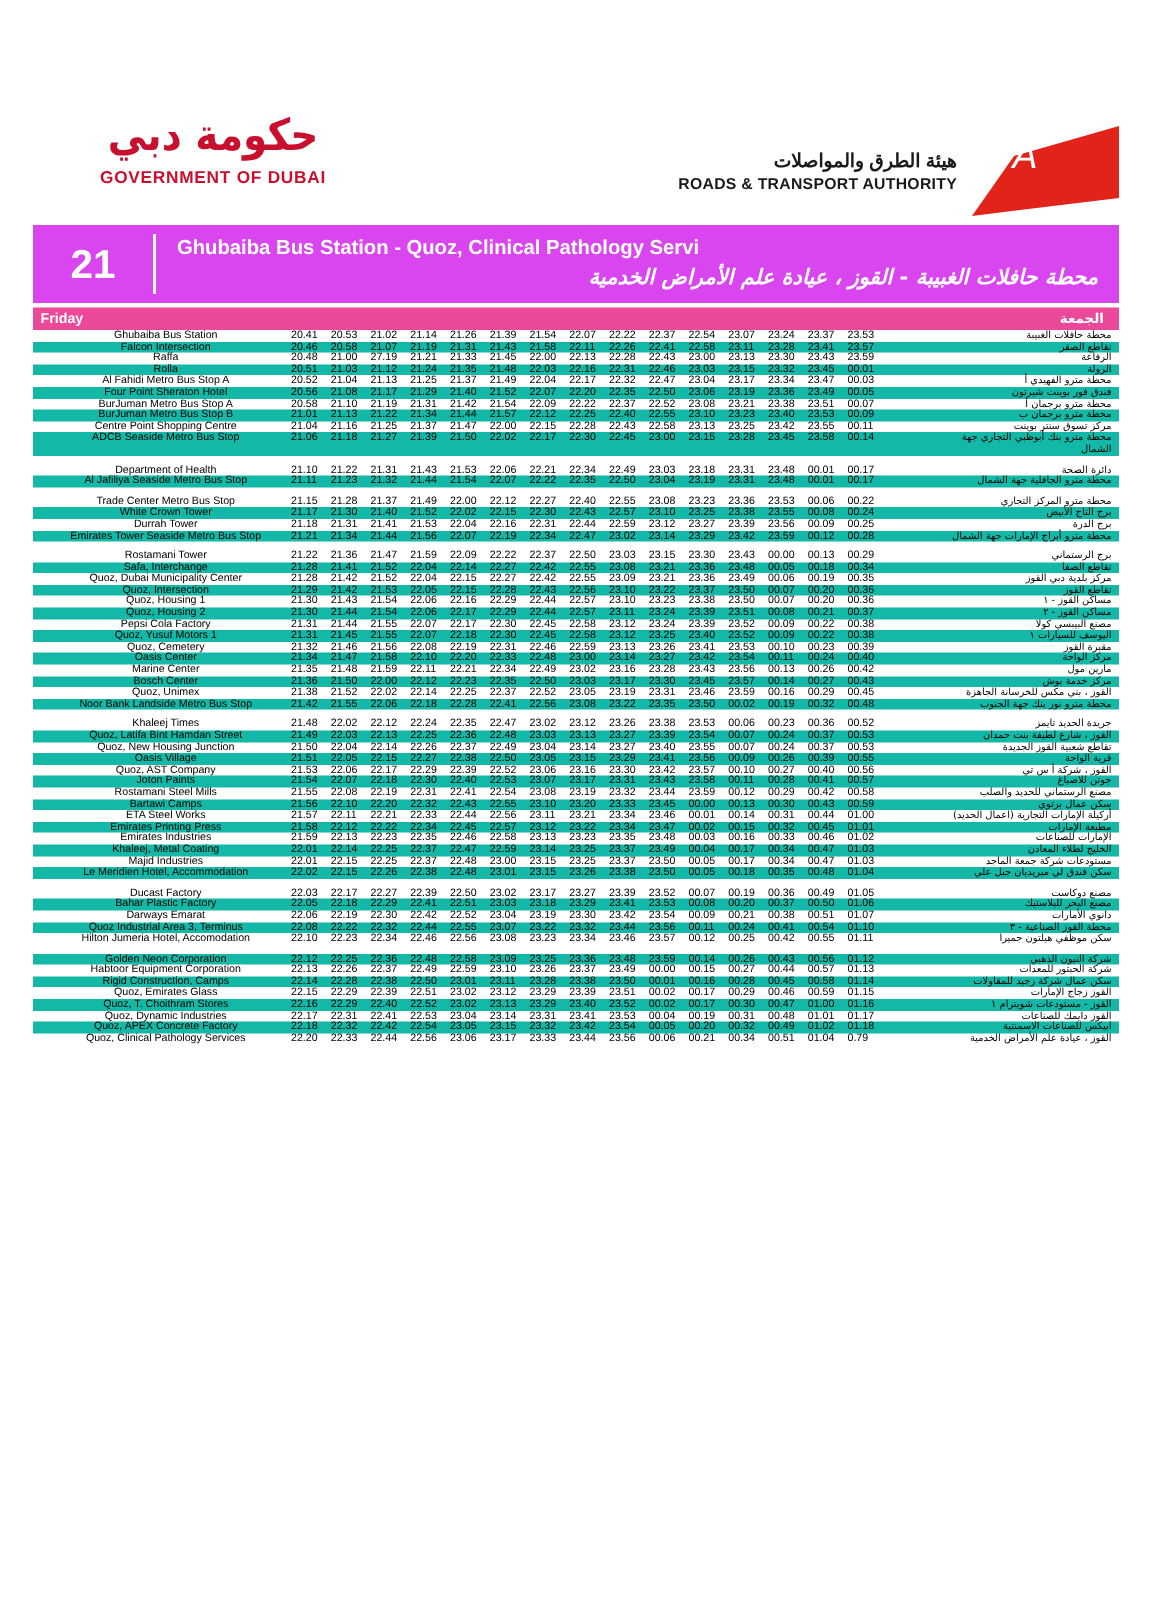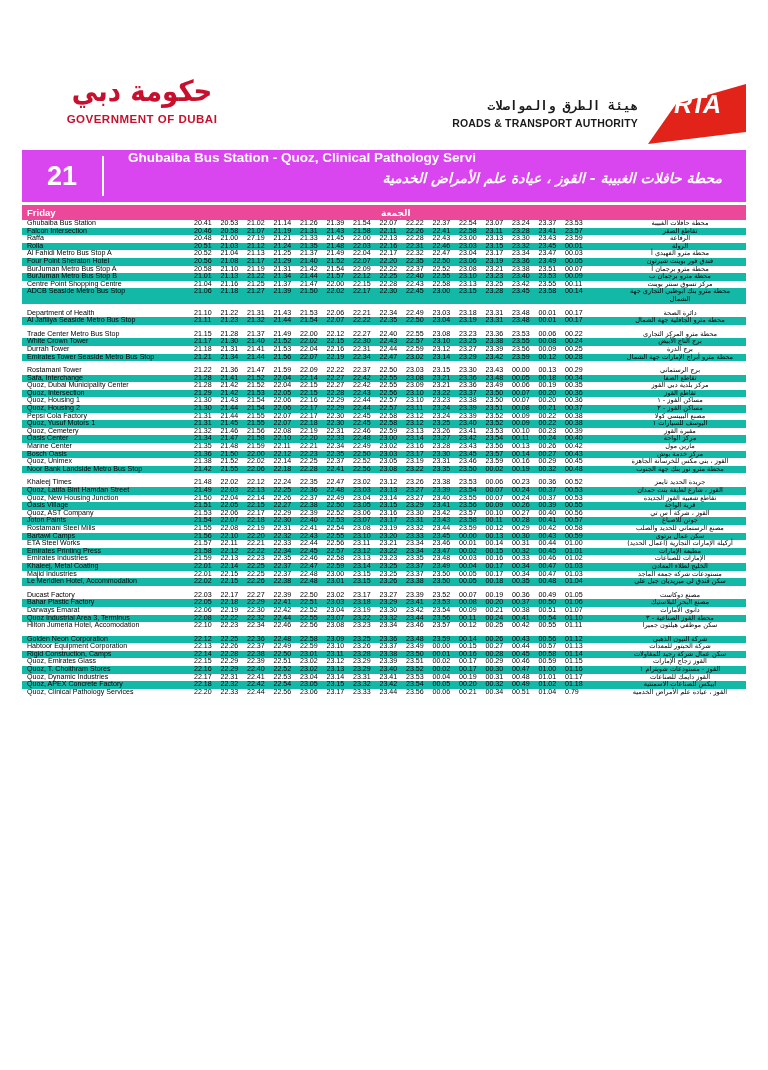--- a/index.html
+++ b/index.html
@@ -14,56 +14,56 @@
   .brandbar{display:flex;align-items:flex-start;justify-content:space-between;
             padding:78px 22px 0 42px;box-sizing:border-box;height:150px;}
   .gov{width:200px;text-align:center;}
   .gov-ar{color:#c8102e;font-size:26px;font-weight:bold;line-height:1;
           font-family:"DejaVu Sans",sans-serif;letter-spacing:0;
           transform:scaleY(1.12);}
   .gov-en{color:#c8102e;font-size:11.5px;font-weight:bold;letter-spacing:.5px;margin-top:9px;}
 
   .rta-wrap{display:flex;align-items:center;gap:8px;margin-top:6px;}
   .rta-text{text-align:right;line-height:1.25;}
-  .rta-ar{font-family:Liberation Mono, monospace;font-size:12.5px;color:#1a1a1a;
+  .rta-ar{font-family:Liberation Sans, sans-serif;font-size:12.5px;color:#1a1a1a;
           font-weight:bold;letter-spacing:1.2px;}
   .rta-en{font-size:10.5px;color:#1a1a1a;font-weight:bold;letter-spacing:.2px;margin-top:1px;}
   .rta-logo{position:relative;width:100px;height:62px;}
   .rta-logo svg{display:block;}
-  .rta-logo .lbl{position:absolute;left:28px;top:6px;color:#fff;font-size:25px;
-                 font-weight:bold;font-style:italic;letter-spacing:-1px;}
+  .rta-logo .lbl{position:absolute;left:0;top:6px;color:#fff;font-size:25px;
+                 font-weight:normal;font-style:italic;letter-spacing:-1px;}
 
   
   .routehead{margin:0 22px;display:flex;background:#d946ef;color:#fff;height:52px;}
   .routenum{width:80px;display:flex;align-items:center;justify-content:center;
             font-size:27px;font-weight:bold;}
   .routesep{width:2px;background:#fff;margin:6px 0;}
-  .routetitles{flex:1;display:flex;flex-direction:column;
-               padding:0 24px;}
+  .routetitles{flex:1;display:flex;flex-direction:column;justify-content:center;
+               padding:0 14px;}
   .route-en{font-size:13.5px;font-weight:bold;line-height:1.25;}
   .route-ar{font-size:14px;font-weight:bold;text-align:right;direction:rtl;
             font-family:"DejaVu Sans",sans-serif;margin-top:2px;line-height:1.3;font-style:italic;}
 
   
   .daybar{margin:3px 22px 0 22px;background:#ec4899;color:#fff;height:15px;
           display:flex;align-items:center;justify-content:space-between;
           padding:0 5px;box-sizing:border-box;font-size:9.5px;font-weight:bold;}
   .daybar .ar{font-family:"DejaVu Sans",sans-serif;direction:rtl;font-size:9px;}
 
   
   .tbl{margin:0 22px;width:724px;box-sizing:border-box;}
   .row{display:flex;align-items:flex-start;font-size:7.1px;line-height:7.6px;
        min-height:7.6px;}
   .row.alt{background:#14b8a6;}
   .row.gap{height:6px;min-height:6px;}
   .stop{width:172px;padding-left:5px;box-sizing:border-box;
-        white-space:normal;word-break:normal;}
+        white-space:normal;word-break:normal;text-align:center;}
   .times{width:425px;display:flex;box-sizing:border-box;}
   .t{width:26.5px;text-align:left;flex:0 0 26.5px;}
-  .ar{flex:1;text-align:center;direction:rtl;padding-right:5px;
+  .ar{flex:1;text-align:right;direction:rtl;padding-right:5px;
       font-family:"DejaVu Sans",sans-serif;font-size:6.6px;box-sizing:border-box;}
 </style>
 </head>
 <body>
 
 <div class="page">
 
   <div class="brandbar">
     <div class="gov">
       <div class="gov-ar">حكومة دبي</div>
@@ -690,21 +690,21 @@
           <div class="t">23.43</div>
           <div class="t">23.56</div>
           <div class="t">00.13</div>
           <div class="t">00.26</div>
           <div class="t">00.42</div>
           <div class="t"></div>
         </div>
         <div class="ar">مارين مول</div>
       </div>
       <div class="row alt">
-        <div class="stop">Bosch Oasis</div>
+        <div class="stop">Bosch Center</div>
         <div class="times">
           <div class="t">21.36</div>
           <div class="t">21.50</div>
           <div class="t">22.00</div>
           <div class="t">22.12</div>
           <div class="t">22.23</div>
           <div class="t">22.35</div>
           <div class="t">22.50</div>
           <div class="t">23.03</div>
           <div class="t">23.17</div>

